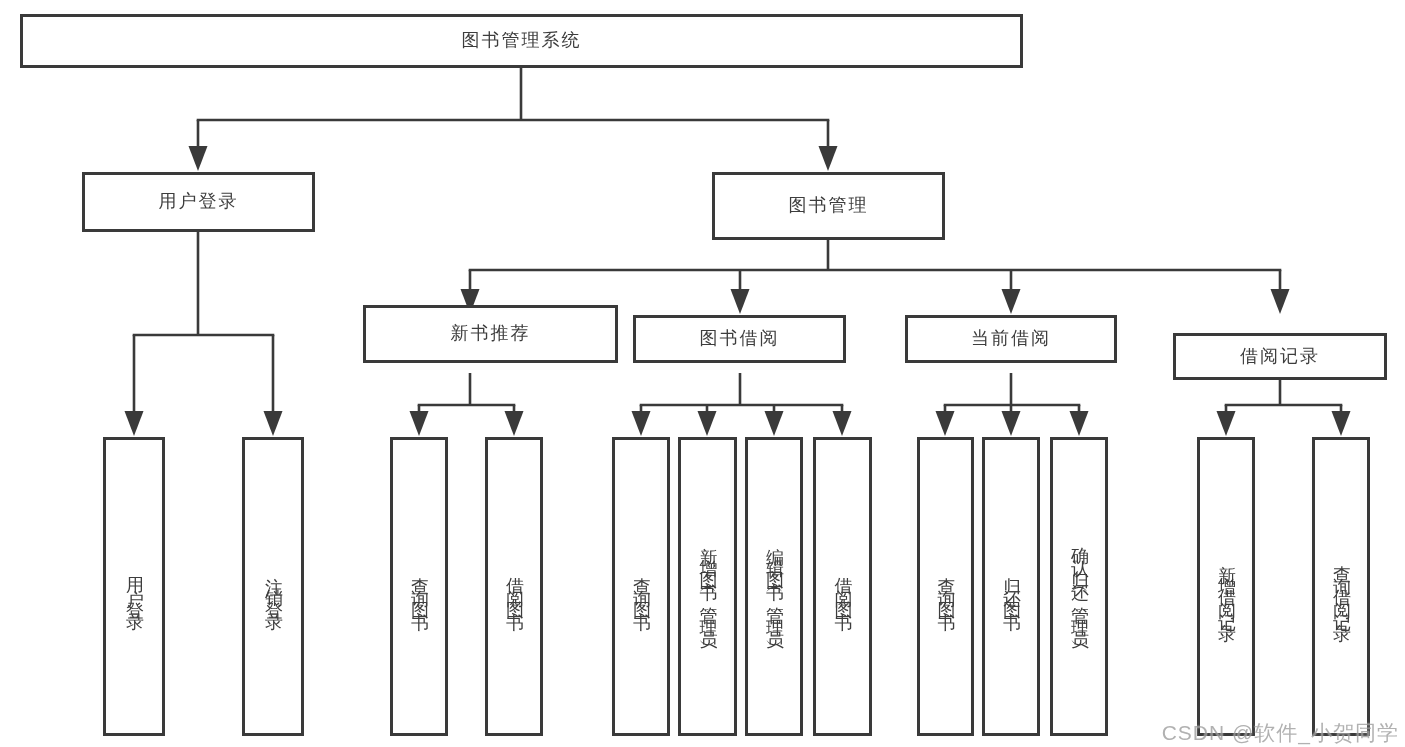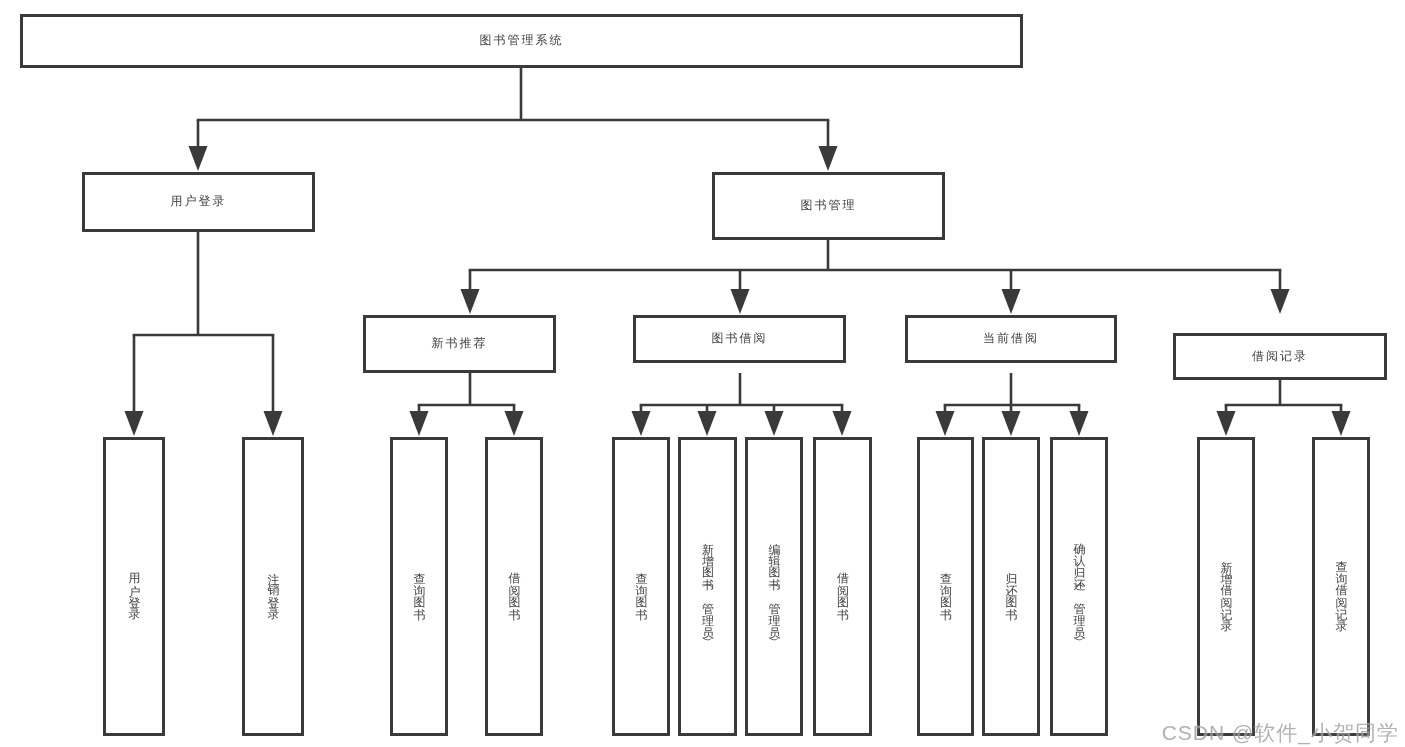--- a/index.html
+++ b/index.html
@@ -24,21 +24,21 @@
   }
   .box {
     position: absolute;
     box-sizing: border-box;
     border: 3px solid #3a3a3a;
     background: #ffffff;
     display: flex;
     align-items: center;
     justify-content: center;
     color: #3d3d3d;
-    font-size: 12px;
+    font-size: 18px;
     letter-spacing: 2px;
     text-align: center;
     line-height: 1.1;
   }
   .box.v span {
     writing-mode: vertical-rl;
     letter-spacing: 12px;
     white-space: nowrap;
   }
   .watermark {
@@ -118,21 +118,21 @@
     <span>图书管理系统</span>
   </div>
 
   <div class="box h" style="left:82px;top:172px;width:233px;height:60px">
     <span>用户登录</span>
   </div>
   <div class="box h" style="left:712px;top:172px;width:233px;height:68px">
     <span>图书管理</span>
   </div>
 
-  <div class="box h" style="left:363px;top:315px;width:193px;height:58px">
+  <div class="box h" style="left:363px;top:305px;width:255px;height:58px">
     <span>新书推荐</span>
   </div>
   <div class="box h" style="left:633px;top:315px;width:213px;height:48px">
     <span>图书借阅</span>
   </div>
   <div class="box h" style="left:905px;top:315px;width:212px;height:48px">
     <span>当前借阅</span>
   </div>
   <div class="box h" style="left:1173px;top:333px;width:214px;height:47px">
     <span>借阅记录</span>

